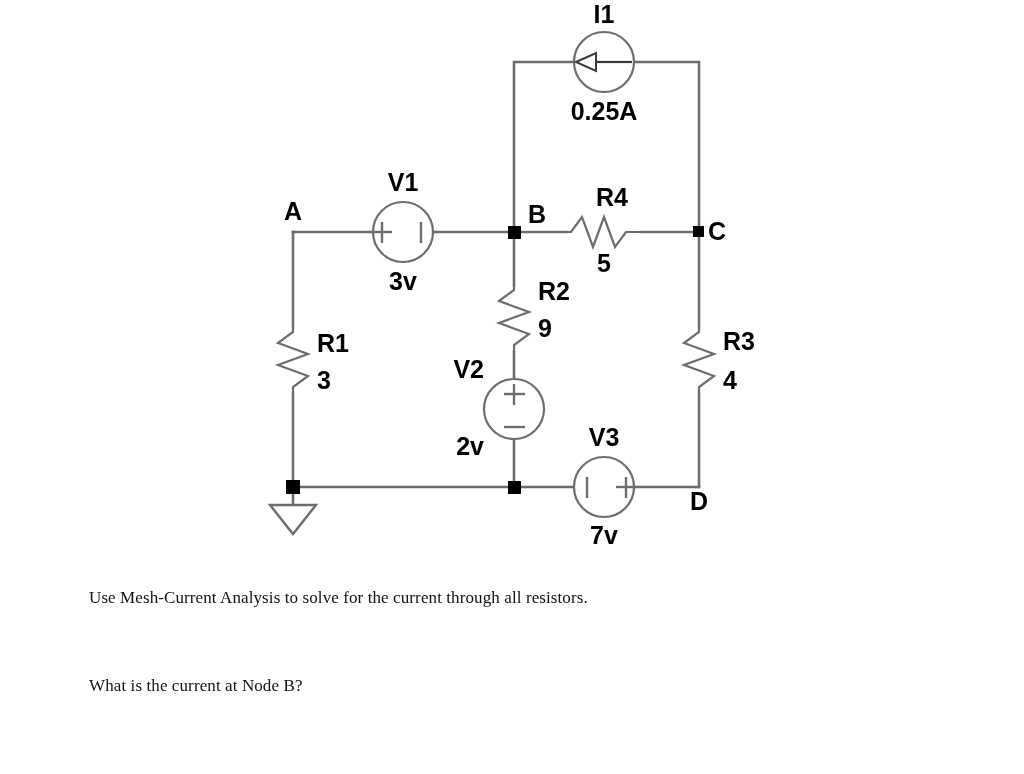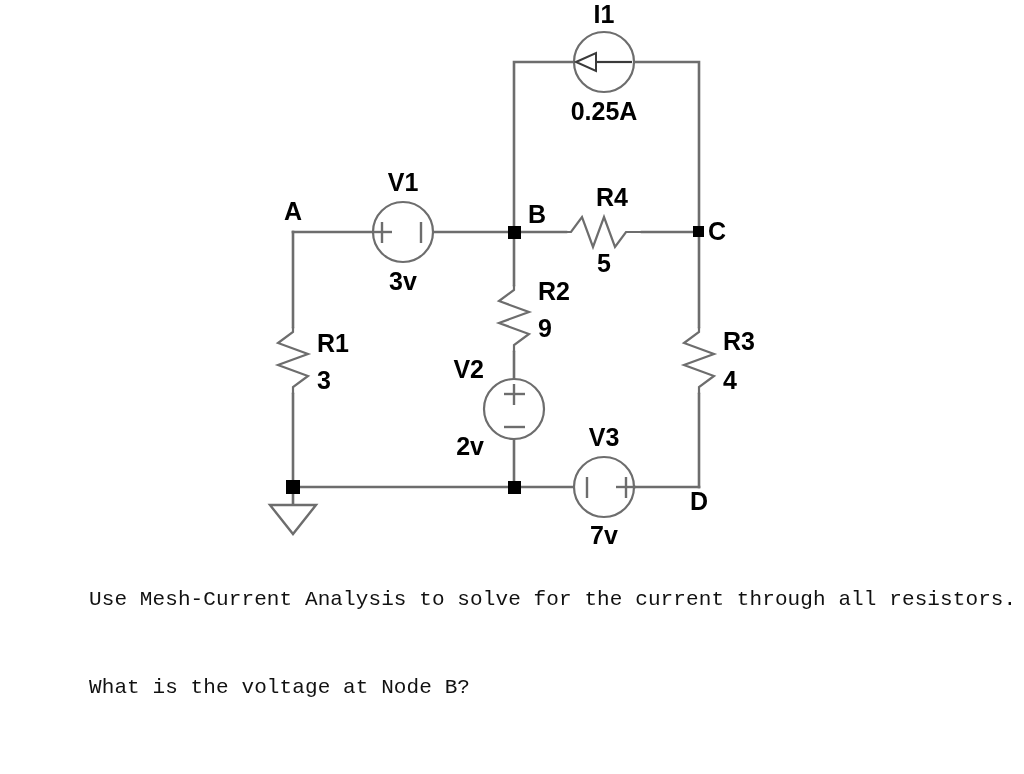--- a/index.html
+++ b/index.html
@@ -77,22 +77,22 @@
   .lbl-val {
     font-family: "Liberation Sans", sans-serif;
     font-weight: bold;
     font-size: 25px;
     fill: #000000;
     dominant-baseline: middle;
   }
   .prose {
     position: absolute;
     left: 89px;
-    font-family: Liberation Mono, monospace;
-    font-size: 21px;
+    font-family: Liberation Serif, serif;
+    font-size: 17px;
     color: #111111;
     letter-spacing: 0.1px;
     white-space: nowrap;
   }
   #prompt-mesh { top: 588px; }
   #prompt-nodeb { top: 676px; }
 </style>
 </head>
 <body>
 
@@ -211,13 +211,13 @@
       <text class="lbl" x="528" y="216" text-anchor="start">B</text>
       <text class="lbl" x="708" y="233" text-anchor="start">C</text>
       <text class="lbl" x="690" y="503" text-anchor="start">D</text>
     </g>
 
   </svg>
 </div>
 
 <div class="prose" id="prompt-mesh">Use Mesh-Current Analysis to solve for the current through all resistors.</div>
 
-<div class="prose" id="prompt-nodeb">What is the voltage at Node B?</div>
+<div class="prose" id="prompt-nodeb">What is the current at Node B?</div>
 
 </body></html>

